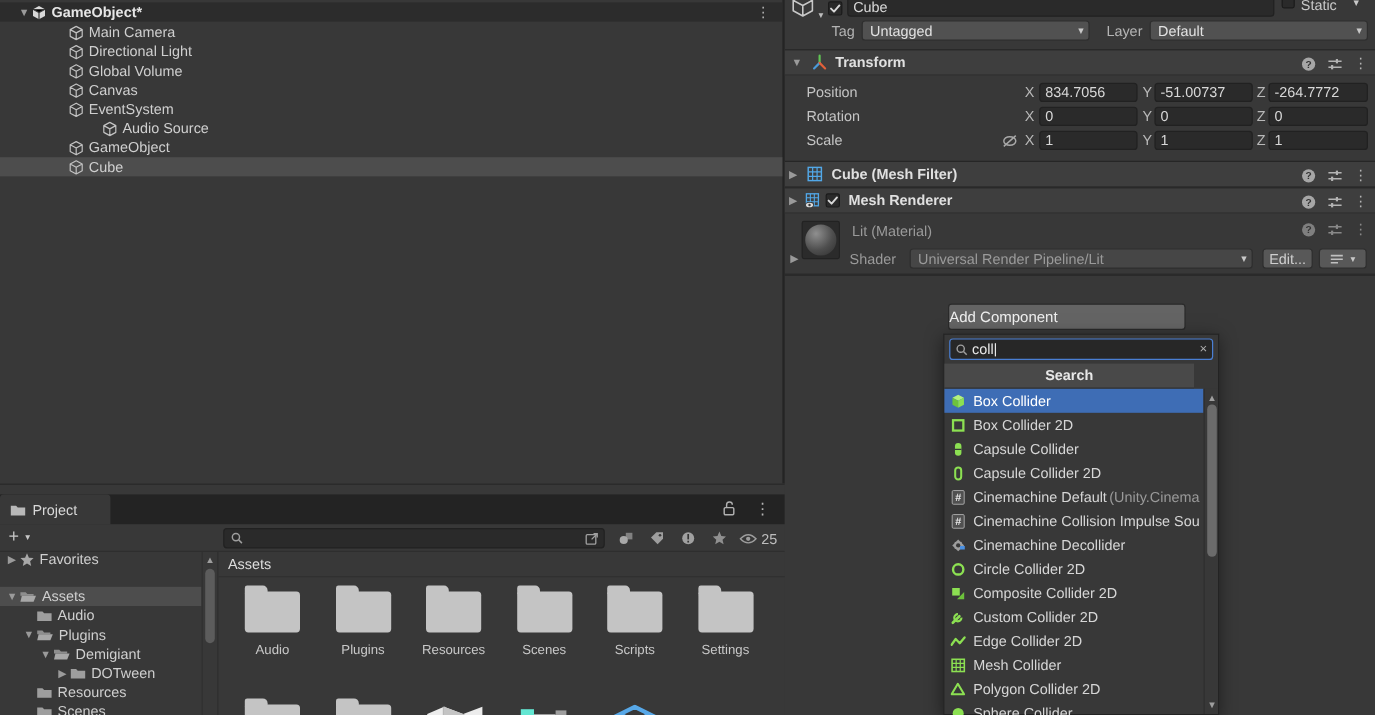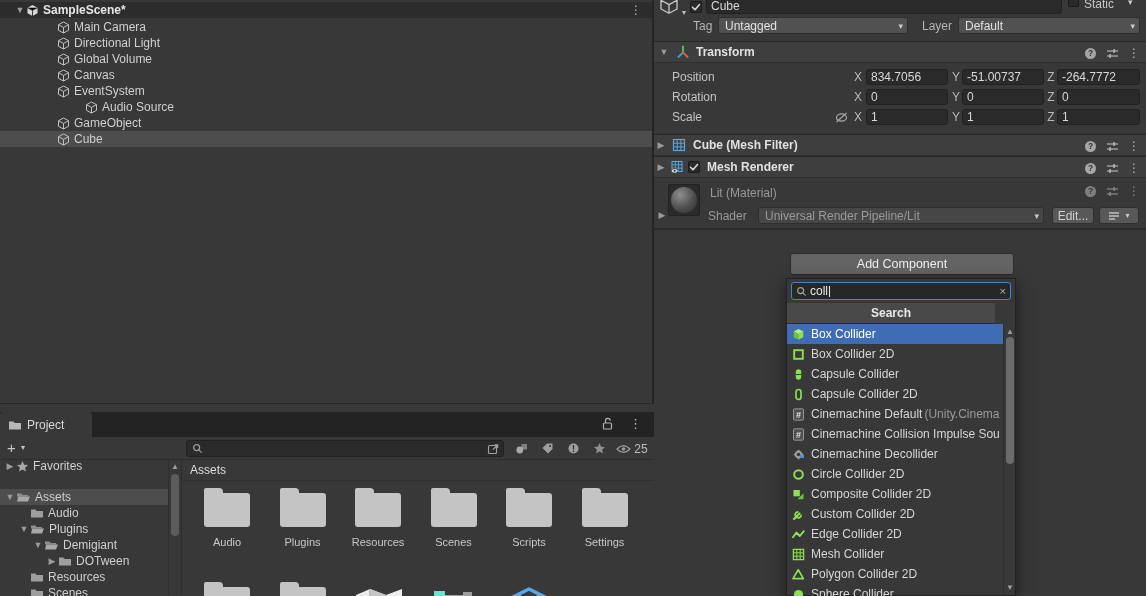--- a/index.html
+++ b/index.html
@@ -49,21 +49,21 @@
   .dropdown { background:#515151; border:1px solid #2e2e2e; border-radius:3px; color:#e2e2e2; display:flex; align-items:center; padding:0 4px 0 6px; }
   .dropdown .caret { margin-left:auto; color:#c8c8c8; font-size:9px; }
   .dropdown.disabled { background:#464646; color:#9a9a9a; }
   .chk { width:12px; height:12px; background:#2a2a2a; border:1px solid #1b1b1b; border-radius:2px; display:flex; align-items:center; justify-content:center; }
   .comp-head { left:0; width:492px; height:22px; background:#3e3e3e; border-top:1px solid #262626; border-bottom:1px solid #2f2f2f; }
   .comp-head .title { font-weight:bold; color:#e0e0e0; }
   .head-icons { position:absolute; right:6px; top:0; height:22px; display:flex; align-items:center; gap:9px; }
   .glyph { color:#b4b4b4; }
   .axis-lbl { color:#b8b8b8; width:10px; text-align:center; }
   .btn { background:#585858; border:1px solid #2e2e2e; border-radius:3px; color:#cfcfcf; display:flex; align-items:center; justify-content:center;text-align:center; }
-  #add-comp-btn { left:136px; top:253px; width:224px; height:22px; background:#646464; border:1px solid #2a2a2a; border-radius:3px; color:#efefef; display:flex; align-items:center; justify-content:center; font-size:12.5px; }
+  #add-comp-btn { left:136px; top:253px; width:198px; height:22px; background:#646464; border:1px solid #2a2a2a; border-radius:3px; color:#efefef; display:flex; align-items:center; font-size:12.5px; }
 
   
   #popup { left:786px; top:278px; width:230px; height:318px; background:#383838; border:1px solid #232323; box-shadow:0 4px 14px rgba(0,0,0,.5); }
   #popup-search { left:4px; top:3px; width:220px; height:18px; background:#272727; border:1px solid #4a7fd4; border-radius:3px; display:flex; align-items:center; padding:0 4px; color:#e8e8e8; }
   .cursor { width:1px; height:11px; background:#e8e8e8; margin-left:1px; }
   #popup-header { left:0; top:24px; width:208px; height:21px; background:#494949; border-bottom:1px solid #2c2c2c; display:flex; align-items:center; justify-content:center; font-weight:bold; color:#e8e8e8; }
   .p-row { left:0; width:216px; height:20px; color:#d6d6d6; padding-left:5px; }
   .p-row.sel { background:#3e6db5; color:#fff; }
   .p-row .lbl { margin-left:6px; }
   .p-row .suffix { color:#9a9a9a; margin-left:2px; }
@@ -78,21 +78,21 @@
 
   <div id="hierarchy" class="abs">
     <div id="scene-row" class="abs row">
       <span class="tri" style="margin-left:14px">▼</span>
       <span class="ico">
           <svg width="13" height="13" viewBox="0 0 13 13" xmlns="http://www.w3.org/2000/svg">
             <path d="M6.5 1 11.5 3.7 11.5 9.3 6.5 12 1.5 9.3 1.5 3.7Z" fill="#d8d8d8"></path>
             <path d="M1.5 3.7 6.5 6.4 11.5 3.7 M6.5 6.4 6.5 12" stroke="#383838" stroke-width="1"></path>
           </svg>
         </span>
-      <span class="lbl">SampleScene*</span>
+      <span class="lbl">GameObject*</span>
       <span class="glyph" style="position:absolute;right:10px;font-size:12px">⋮</span>
     </div>
     <div id="hier-items">
         <div class="h-row abs row" style="top: 19px;">
           <span class="ico" style="margin-left:57px">
             <svg width="13" height="13" viewBox="0 0 13 13" xmlns="http://www.w3.org/2000/svg">
               <path d="M6.5 1 11.5 3.7 11.5 9.3 6.5 12 1.5 9.3 1.5 3.7 Z M1.5 3.7 6.5 6.4 11.5 3.7 M6.5 6.4 6.5 12" fill="none" stroke="#c2c2c2" stroke-width="1" stroke-linejoin="round"></path>
             </svg>
           </span>
           <span class="lbl">Main Camera</span>

